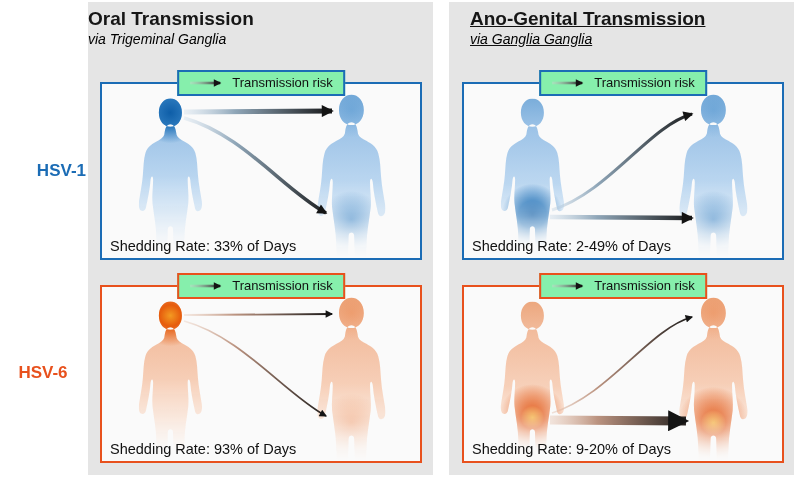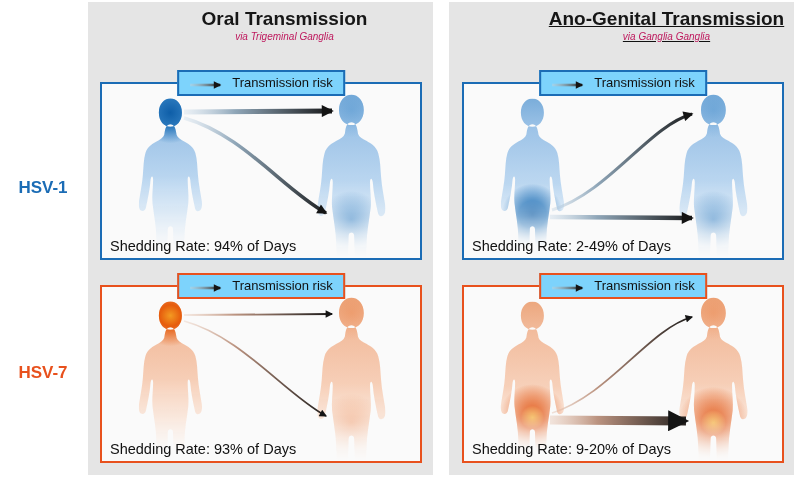--- a/index.html
+++ b/index.html
@@ -5,44 +5,44 @@
   html,body{margin:0;padding:0;}
   body{
     width:800px;height:482px;position:relative;background:#ffffff;
     font-family:"Liberation Sans", sans-serif;color:#111;
     -webkit-font-smoothing:antialiased;
   }
   .col-bg{position:absolute;top:2px;height:473px;width:345px;background:var(--col-bg);}
   #col-bg-left{left:88px;}
   #col-bg-right{left:449px;}
 
-  .col-header{position:absolute;top:7px;width:393px;text-align:center;line-height:1.25;}
+  .col-header{position:absolute;top:7px;width:393px;text-align:left;line-height:1.25;}
   #col-header-left{left:88px;}
   #col-header-right{left:470px;text-decoration:underline;}
   .col-title{font-size:19px;font-weight:bold;color:#161616;}
-  .col-subtitle{font-size:10px;font-style:italic;color:#be185d;}
+  .col-subtitle{font-size:14px;font-style:italic;color:#000000;}
 
   .row-label{position:absolute;left:0;width:86px;text-align:center;font-size:17px;font-weight:bold;}
-  #row-label-hsv1{top:178px;color:var(--blue);}
+  #row-label-hsv1{top:161px;color:var(--blue);text-align:right;}
   #row-label-hsv2{top:363px;color:var(--orange);}
 
   .panel{
     position:absolute;width:322px;height:178px;box-sizing:border-box;
     background:var(--panel-bg);border:2px solid;
   }
   .panel.blue{border-color:var(--blue);}
   .panel.orange{border-color:var(--orange);}
   #panel-hsv1-oral{left:100px;top:82px;}
   #panel-hsv1-anogenital{left:462px;top:82px;}
   #panel-hsv2-oral{left:100px;top:285px;}
   #panel-hsv2-anogenital{left:462px;top:285px;}
 
   .risk-box{
     position:absolute;top:-14px;left:50%;transform:translateX(-50%);
-    background:#7dd3fc;border:2px solid;display:flex;align-items:flex-end;gap:7px;
+    background:#86efac;border:2px solid;display:flex;align-items:center;gap:7px;
     padding:3px 10px 4px 10px;white-space:nowrap;z-index:3;
   }
   .panel.blue  .risk-box{border-color:var(--blue);}
   .panel.orange.panel .risk-box{border-color:var(--orange);}
   .panel.orange .risk-box{border-color:var(--orange);}
   .risk-label{font-size:13px;color:#111;}
   .risk-arrow-svg{overflow:visible;display:block;}
 
   .panel-art{position:absolute;left:0;top:0;width:318px;height:174px;display:block;}
 
@@ -160,21 +160,21 @@
 <div class="col-header" id="col-header-left">
   <div class="col-title">Oral Transmission</div>
   <div class="col-subtitle">via Trigeminal Ganglia</div>
 </div>
 <div class="col-header" id="col-header-right">
   <div class="col-title">Ano-Genital Transmission</div>
   <div class="col-subtitle">via Ganglia Ganglia</div>
 </div>
 
 <div class="row-label" id="row-label-hsv1">HSV-1</div>
-<div class="row-label" id="row-label-hsv2">HSV-7</div>
+<div class="row-label" id="row-label-hsv2">HSV-6</div>
 
 <div class="panel blue" id="panel-hsv1-oral">
   <div class="risk-box">
     <svg class="risk-arrow-svg" width="36" height="10">
       <path d="M1,5 L31,5" stroke="url(#gradLegend)" stroke-width="2.6" fill="none" marker-end="url(#m9)"></path>
     </svg>
     <span class="risk-label">Transmission risk</span>
   </div>
   <svg class="panel-art" viewBox="0 0 318 174">
     <g transform="translate(30,12) scale(0.64)" mask="url(#fadeM)">
@@ -186,21 +186,21 @@
     <g transform="translate(208,8) scale(0.69)" mask="url(#fadeM)">
       <use href="#person" fill="url(#blueBody)"></use>
       <g clip-path="url(#personClip)">
         <circle cx="60" cy="26" r="40" fill="url(#gBlueSoft)"></circle>
         <circle cx="60" cy="185" r="42" fill="url(#gBlueMed)"></circle>
       </g>
     </g>
     <path d="M82,28 L230,27" fill="none" stroke="url(#gradArrowBlue)" stroke-width="5" marker-end="url(#m14)"></path>
     <path d="M82,34 C140,50 182,106 224,129" fill="none" stroke="url(#gradArrowBlue)" stroke-width="3.5" marker-end="url(#m12)"></path>
   </svg>
-  <div class="shedding">Shedding Rate: 94% of Days</div>
+  <div class="shedding">Shedding Rate: 33% of Days</div>
 </div>
 
 <div class="panel blue" id="panel-hsv1-anogenital">
   <div class="risk-box">
     <svg class="risk-arrow-svg" width="36" height="10">
       <path d="M1,5 L31,5" stroke="url(#gradLegend)" stroke-width="2.6" fill="none" marker-end="url(#m9)"></path>
     </svg>
     <span class="risk-label">Transmission risk</span>
   </div>
   <svg class="panel-art" viewBox="0 0 318 174">

